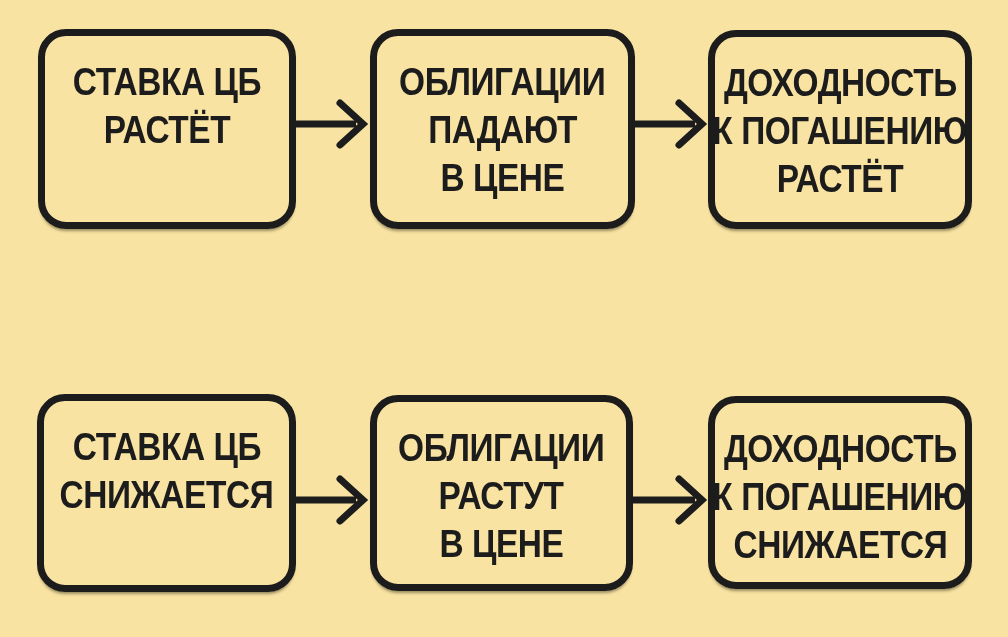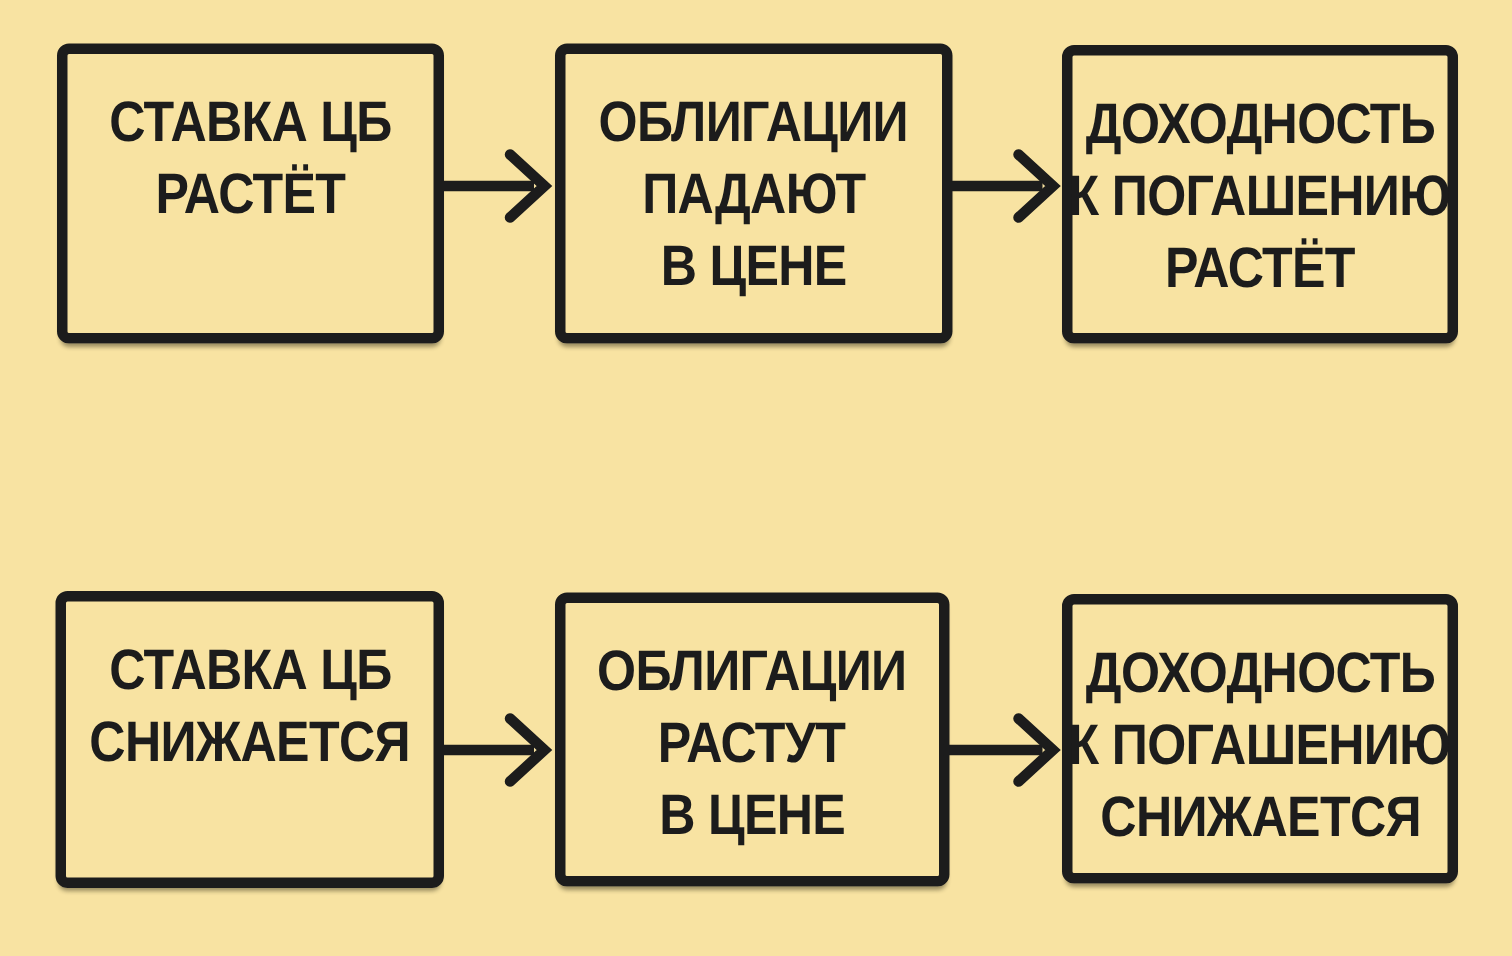--- a/index.html
+++ b/index.html
@@ -12,21 +12,21 @@
     width: 1008px;
     height: 637px;
     background: #f8e3a2;
     overflow: hidden;
     font-family: "Liberation Sans", "DejaVu Sans", sans-serif;
   }
   .box {
     position: absolute;
     box-sizing: border-box;
     border: 7px solid #1c1c1c;
-    border-radius: 8px;
+    border-radius: 28px;
     background: transparent;
     display: flex;
     flex-direction: column;
     align-items: center;
     padding-top: 22px;
     box-shadow: 0 4px 3px -2px rgba(40,35,15,0.45);
   }
   .line {
     display: block;
     white-space: nowrap;

